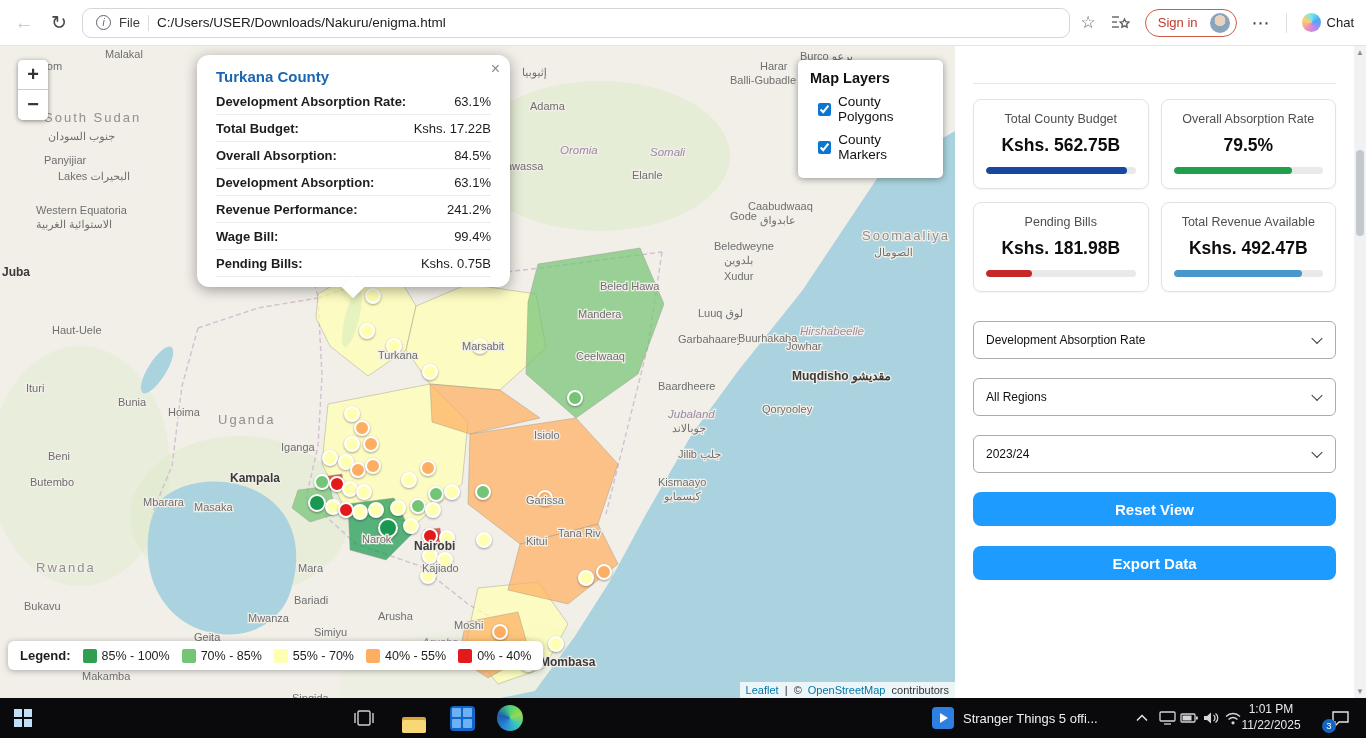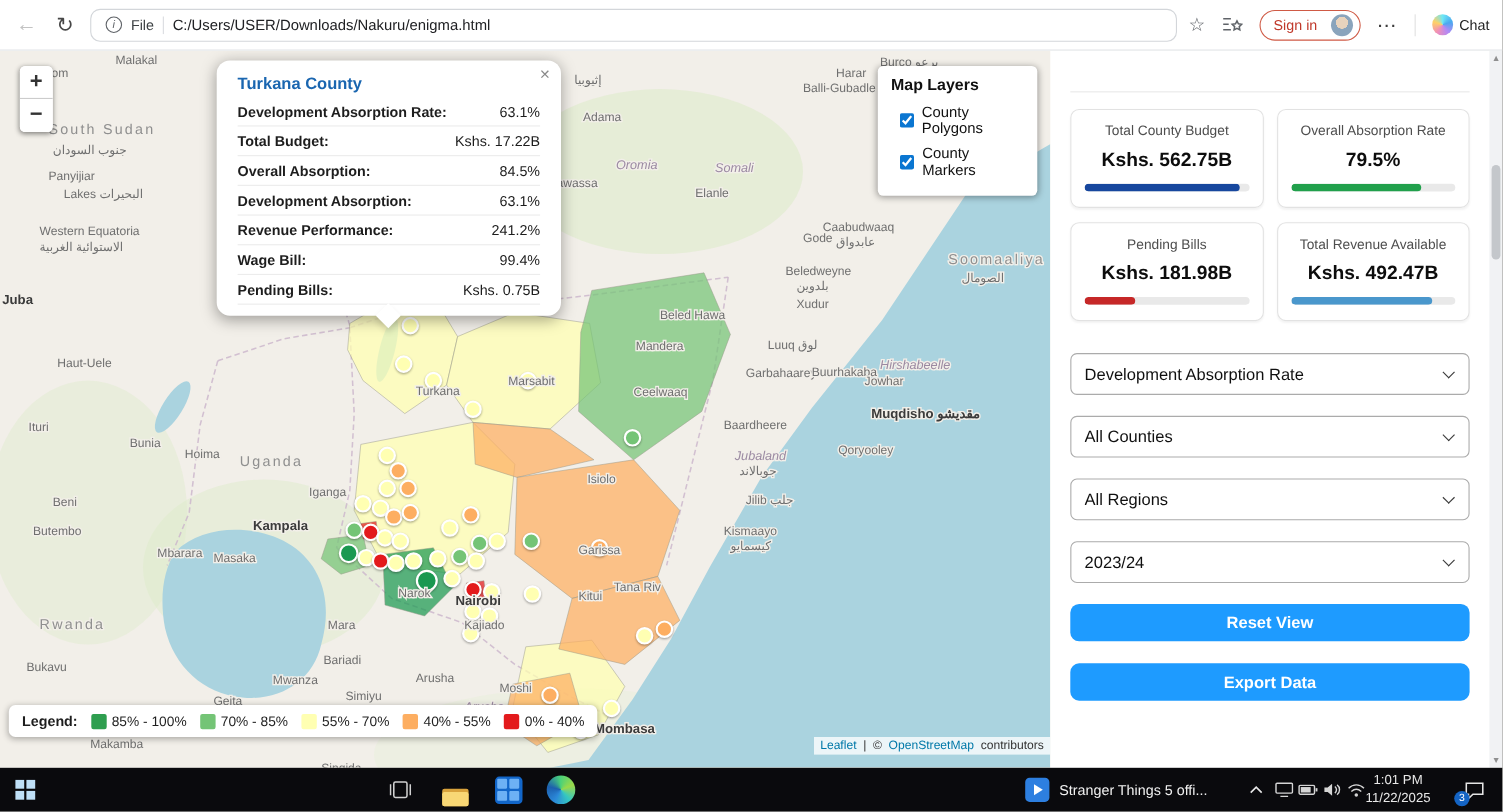--- a/index.html
+++ b/index.html
@@ -65,42 +65,42 @@
   .layer-row { display:flex; align-items:center; gap:7px; font-size:13.5px; color:#111; margin:8px 8px; }
   .layer-row input { width:15px; height:15px; accent-color:#0b76d1; margin:0; }
 
   .legend { position:absolute; left:8px; bottom:28px; background:#fff; border-radius:6px;
     box-shadow:0 1px 6px rgba(0,0,0,.3); display:flex; align-items:center; gap:12px;
     padding:7px 12px; font-size:12.5px; color:#1e1e1e; z-index:22; }
   .legend .ttl { font-weight:bold; font-size:13px; }
   .litem { display:flex; align-items:center; gap:5px; }
   .sw { width:14px; height:14px; border-radius:2px; }
 
-  .attrib { position:absolute; right:0; bottom:12px; background:rgba(255,255,255,.78); font-size:11px;
+  .attrib { position:absolute; right:0; bottom:0; background:rgba(255,255,255,.78); font-size:11px;
     padding:2px 6px; color:#333; z-index:22; }
   .attrib .link { color:#0078A8; cursor:pointer; }
   .attrib span { margin-left:3px; }
 
   
   .sidebar { position:absolute; top:46px; left:955px; width:399px; height:652px; background:#fff;
     padding:24px 18px 0; overflow:hidden; }
   .sidebar h1 { margin:0; font-size:22px; color:#242424; font-weight:bold; }
   .sidebar .sub { font-size:12.5px; color:#6a6a6a; margin-top:9px; }
   .sidebar hr { border:none; border-top:1px solid #e8e8e8; margin:13px 0 0; }
   .stats { display:grid; grid-template-columns:1fr 1fr; gap:13px 12px; margin-top:15px; }
   .card { border:1px solid #e2e2e2; border-radius:8px; padding:12px 12px 14px; text-align:center;
     box-shadow:0 1px 2px rgba(0,0,0,.05); }
   .card .lbl { font-size:12.5px; color:#4e4e4e; margin-bottom:9px; }
   .card .val { font-size:17.5px; font-weight:bold; color:#0d0d0d; margin-bottom:11px; }
   .bar { height:7px; background:#e9e9e9; border-radius:4px; overflow:hidden; }
   .bar > div { height:100%; border-radius:4px; }
   .filters { margin-top:29px; }
   .select-wrap { position:relative; margin-bottom:19px; }
   .select-wrap select { width:100%; height:38px; border:1px solid #ababab; border-radius:6px; padding:0 12px;
-    font-size:15px; color:#101010; background:#fff; appearance:none; -webkit-appearance:none; font-family:inherit; }
+    font-size:12px; color:#101010; background:#fff; appearance:none; -webkit-appearance:none; font-family:inherit; }
   .chev { position:absolute; right:15px; top:50%; width:8px; height:8px; border-right:1.7px solid #3a3a3a;
     border-bottom:1.7px solid #3a3a3a; transform:translateY(-70%) rotate(45deg); pointer-events:none; }
   .actions { margin-top:18px; }
   .btn { display:block; width:100%; height:34px; border:none; border-radius:8px; color:#fff; font-size:15px;
     font-weight:bold; margin-bottom:20px; cursor:pointer; font-family:inherit; }
 
   
   .pscroll { position:absolute; top:46px; left:1354px; width:12px; height:652px; background:#f1f2f4; }
   .pscroll .arr { position:absolute; left:0; width:12px; font-size:8px; color:#8f8f8f; text-align:center; }
   .pscroll .thumb { position:absolute; left:2px; top:104px; width:8px; height:86px; background:#c4c7cb; border-radius:4px; }
@@ -449,24 +449,20 @@
           <div style="width: 86%; background-color: rgb(74, 151, 204);"></div>
         </div>
       </div>
     </div>
     <div class="filters">
       <div class="select-wrap">
         <select><option>Development Absorption Rate</option></select>
         <span class="chev"></span>
       </div>
       <div class="select-wrap">
-        <select><option>All Counties</option></select>
-        <span class="chev"></span>
-      </div>
-      <div class="select-wrap">
         <select><option>All Regions</option></select>
         <span class="chev"></span>
       </div>
       <div class="select-wrap">
         <select><option>2023/24</option></select>
         <span class="chev"></span>
       </div>
     </div>
     <div class="actions">
       <button class="btn" style="background-color: rgb(30, 155, 255);">Reset View</button>

